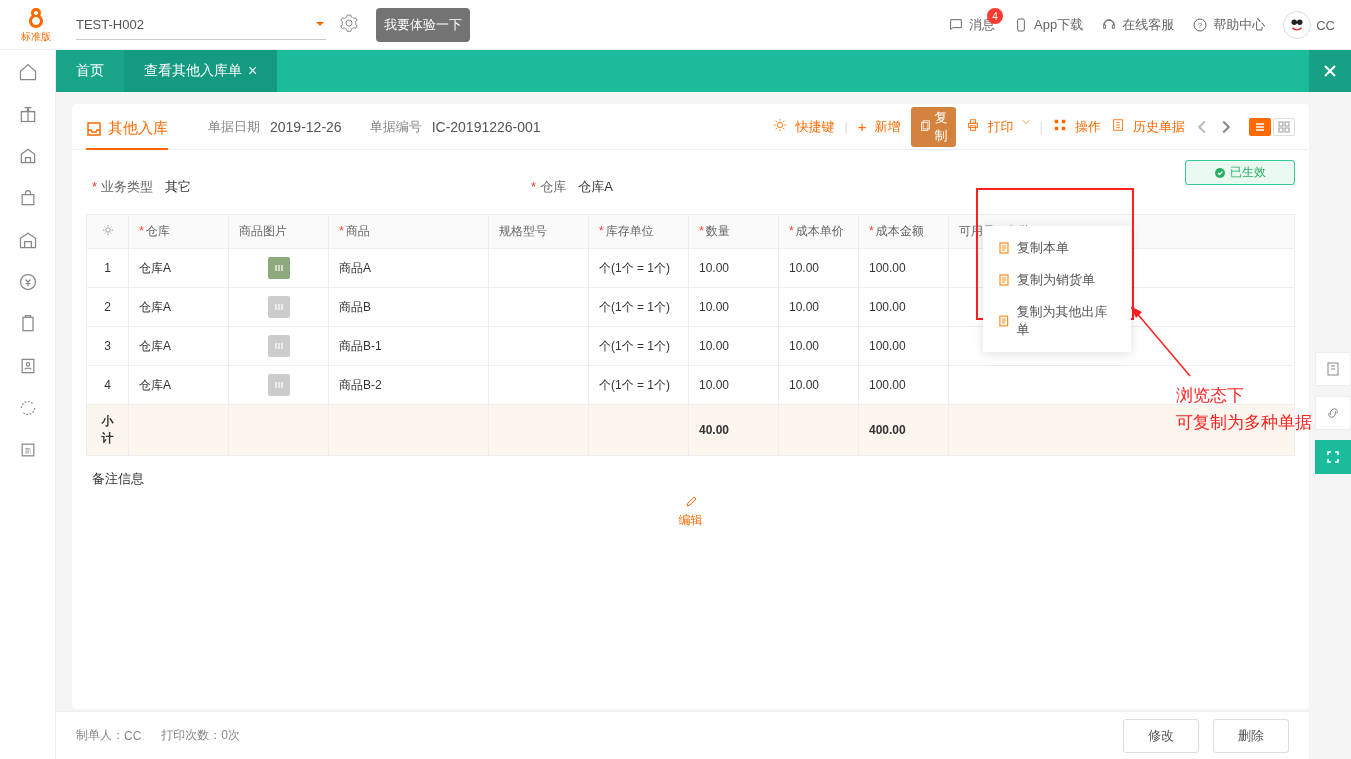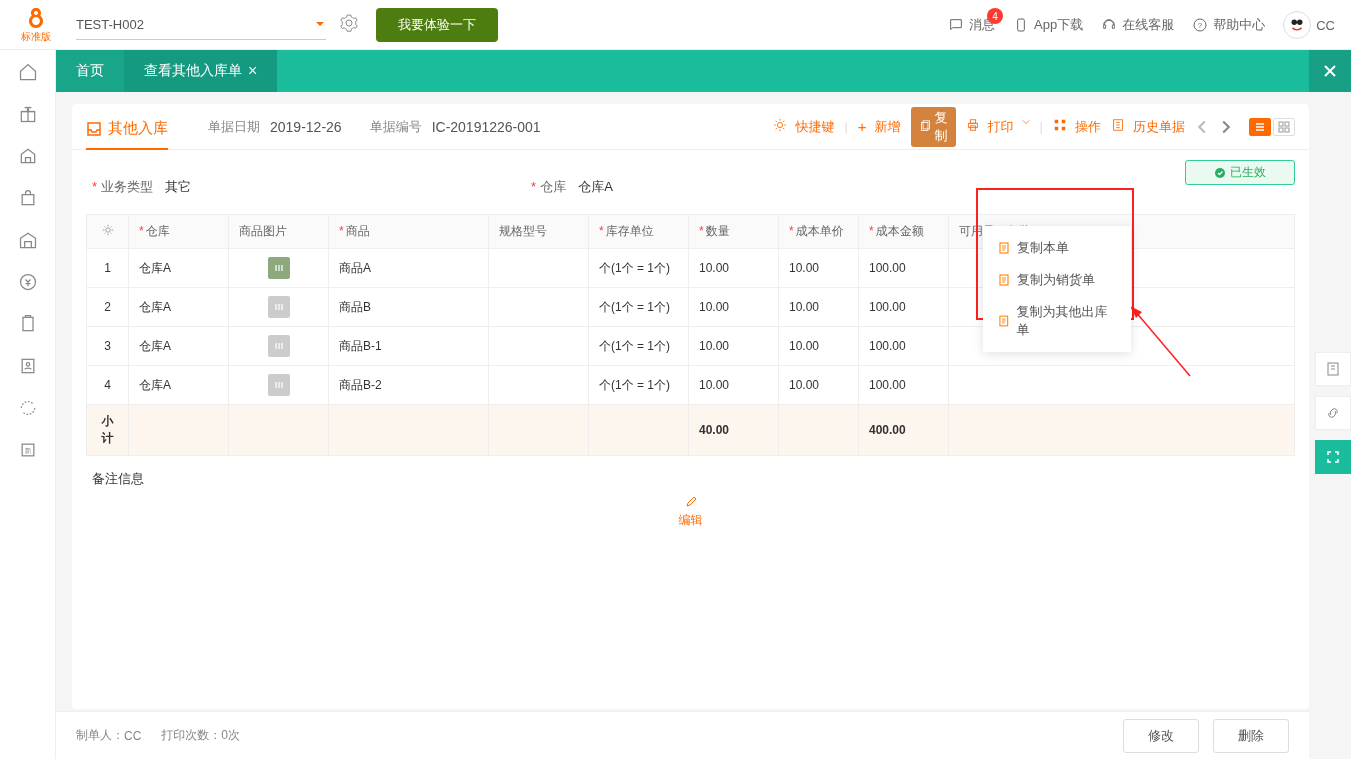--- a/index.html
+++ b/index.html
@@ -7,21 +7,21 @@
 
   
   .top-header { height: 50px; display: flex; align-items: center; padding: 0 16px; border-bottom: 1px solid #eee; position: relative; }
   .logo { width: 40px; display: flex; flex-direction: column; align-items: center; }
   .logo-icon { width: 24px; height: 24px; fill: #ff6a00; }
   .logo-text { font-size: 10px; color: #ff6a00; }
   .company-select { margin-left: 20px; width: 250px; height: 30px; border-bottom: 1px solid #ccc; display: flex; align-items: center; justify-content: space-between; color: #555; }
   .dropdown-arrow { fill: #ff6a00; width: 12px; height: 12px; }
   .gear-btn { margin-left: 14px; color: #888; }
   .gear-btn svg { width: 18px; height: 18px; fill: #888; }
-  .trial-btn { margin-left: 18px; background: #4d7c0f; color: #fff; padding: 8px 22px; border-radius: 4px; font-size: 13px; cursor: pointer; }
+  .trial-btn { margin-left: 18px; background: #737373; color: #fff; padding: 8px 8px; border-radius: 4px; font-size: 13px; cursor: pointer; }
 
   .header-right { position: absolute; right: 16px; top: 0; height: 50px; display: flex; align-items: center; gap: 18px; color: #666; }
   .hr-item { display: flex; align-items: center; gap: 5px; cursor: pointer; font-size: 13px; }
   .hr-item svg { width: 16px; height: 16px; fill: #666; }
   .badge { position: absolute; top: -8px; right: -8px; background: #ff3b30; color: #fff; font-size: 10px; border-radius: 50%; width: 16px; height: 16px; display: flex; align-items: center; justify-content: center; }
   .msg-wrap { position: relative; }
   .avatar-circle { width: 28px; height: 28px; border-radius: 50%; background: #fff; border: 1px solid #ddd; display: flex; align-items: center; justify-content: center; overflow: hidden; }
   .avatar-circle svg { width: 22px; height: 22px; }
 
   
@@ -536,15 +536,19 @@
           </svg>
           <span>复制为其他出库单</span>
         </div>
       </div>
 
     <svg class="anno-arrow" viewBox="0 0 80 80">
       <line x1="5" y1="5" x2="60" y2="70"></line>
       <polygon points="0,0 12,6 6,12"></polygon>
     </svg>
 
+    <div class="anno-text">
+      <div>浏览态下</div>
+      <div>可复制为多种单据</div>
+    </div>
 
   </div>
 </div>
 
 </body></html>

